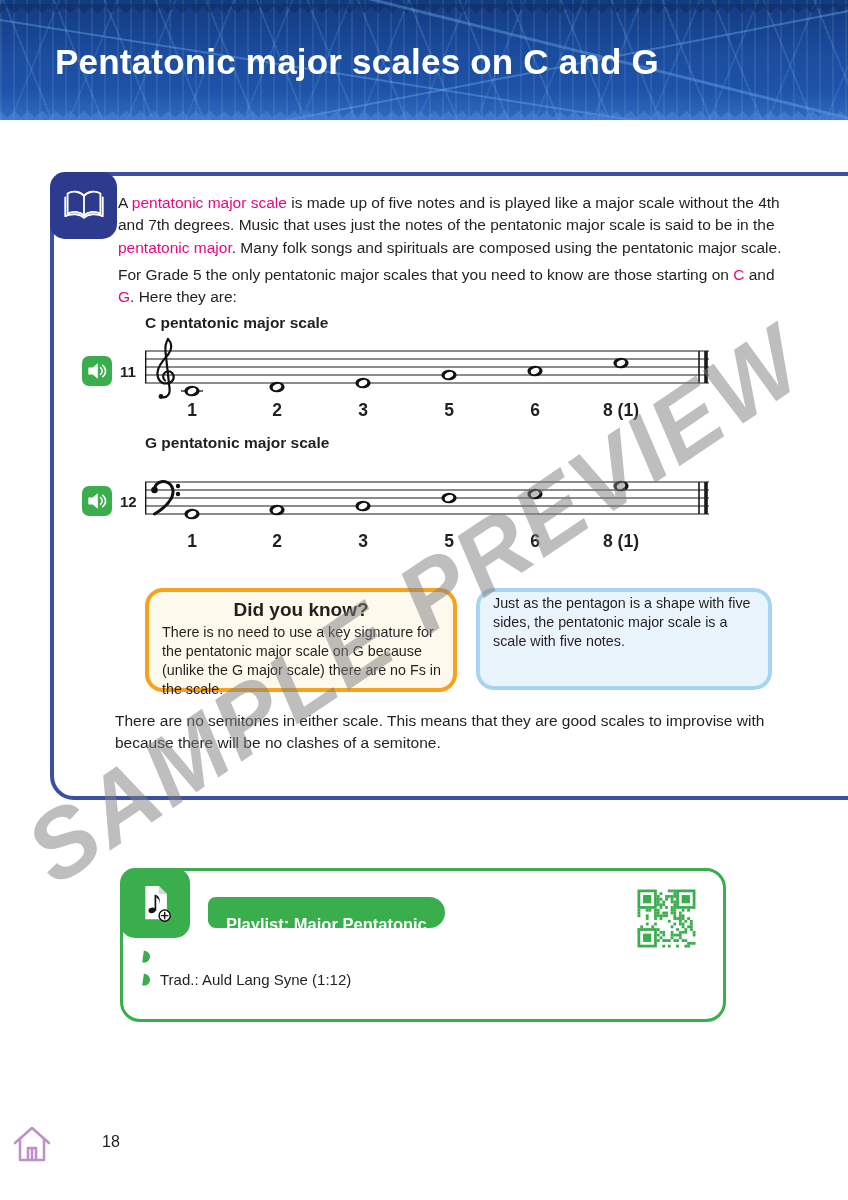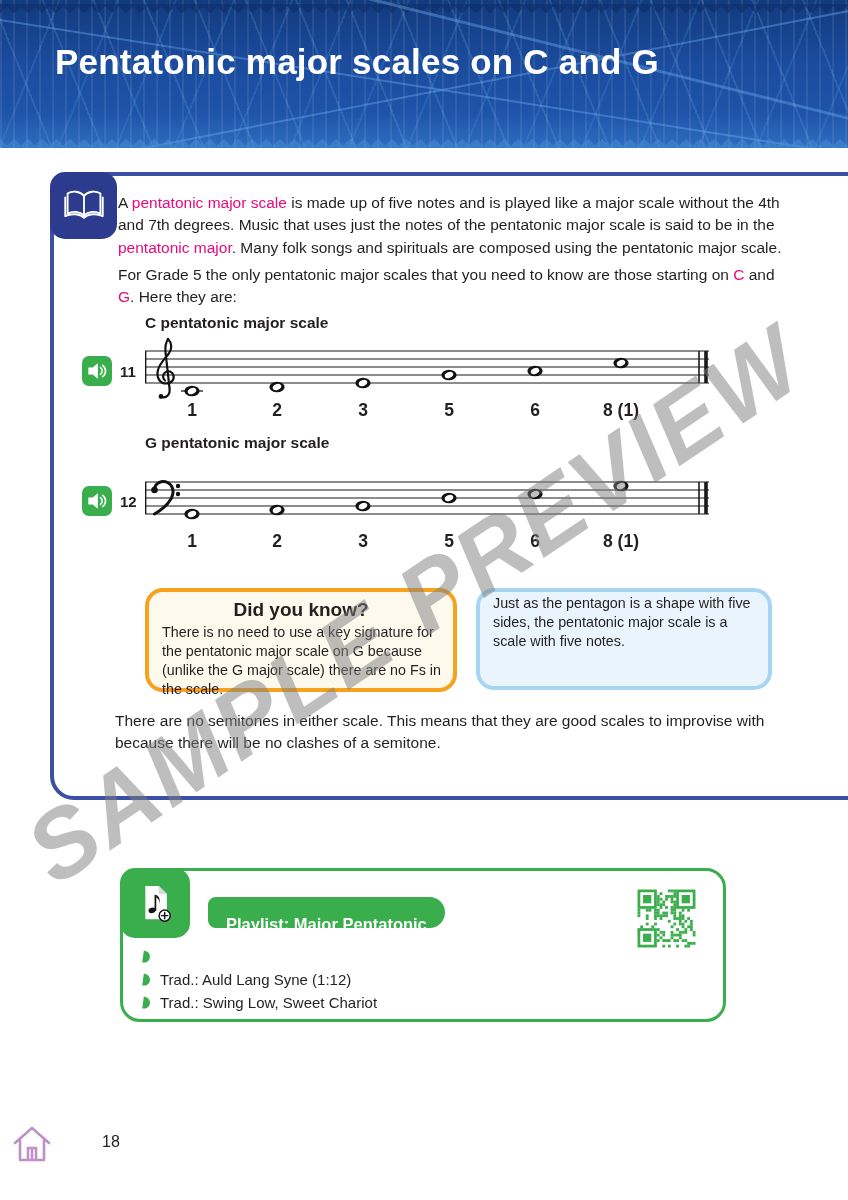--- a/index.html
+++ b/index.html
@@ -1,20 +1,20 @@
 <!DOCTYPE html>
 <html><head>
 <meta charset="utf-8">
 <style>
   * { margin:0; padding:0; box-sizing:border-box; }
   body { background:#fff; font-family:"Liberation Sans", sans-serif; color:#231f20; }
   .page { position:relative; width:848px; height:1200px; background:#fff; overflow:hidden; }
 
   
-  .banner { position:absolute; left:0; top:0; width:848px; height:148px; overflow:hidden;
+  .banner { position:absolute; left:0; top:0; width:848px; height:120px; overflow:hidden;
     background:
       repeating-linear-gradient(90deg, rgba(255,255,255,0.08) 0 2px, transparent 2px 13px),
       repeating-linear-gradient(112deg, rgba(80,150,225,0.22) 0 2px, transparent 2px 54px),
       repeating-linear-gradient(68deg, rgba(120,185,240,0.18) 0 2px, transparent 2px 47px),
       linear-gradient(180deg, #123a7e 0%, #1b4c9e 45%, #1d53a8 75%, #2f6cc0 100%);
   }
   .banner::before { content:""; position:absolute; left:0; top:4px; width:100%; height:26px; opacity:.55;
     background-image:
       linear-gradient(135deg, #0d2d63 25%, transparent 25%),
       linear-gradient(225deg, #0d2d63 25%, transparent 25%);
@@ -366,24 +366,20 @@
         <rect x="4" y="18" width="3" height="3" fill="#3aad4c"></rect>
       </svg>
     <ul class="tracks">
         <li>
           <span class="bullet"></span>
         </li>
         <li>
           <span class="bullet"></span>
           <span>Trad.: Auld Lang Syne (1:12)</span>
         </li>
-        <li>
-          <span class="bullet"></span>
-          <span>Trad.: Swing Low, Sweet Chariot</span>
-        </li>
       </ul>
   </div>
 
   <div class="footer-home">
     <svg width="40" height="44" viewBox="0 0 40 44" fill="none" stroke="#bf8fc9" stroke-width="2.6" stroke-linecap="round" stroke-linejoin="round">
       <path d="M3 23 L20 8 L37 23"></path>
       <path d="M8 20 V 40 H 32 V 20"></path>
       <path d="M16 40 V 28 H 24 V 40 M20 40 V 28"></path>
     </svg>
   </div>

